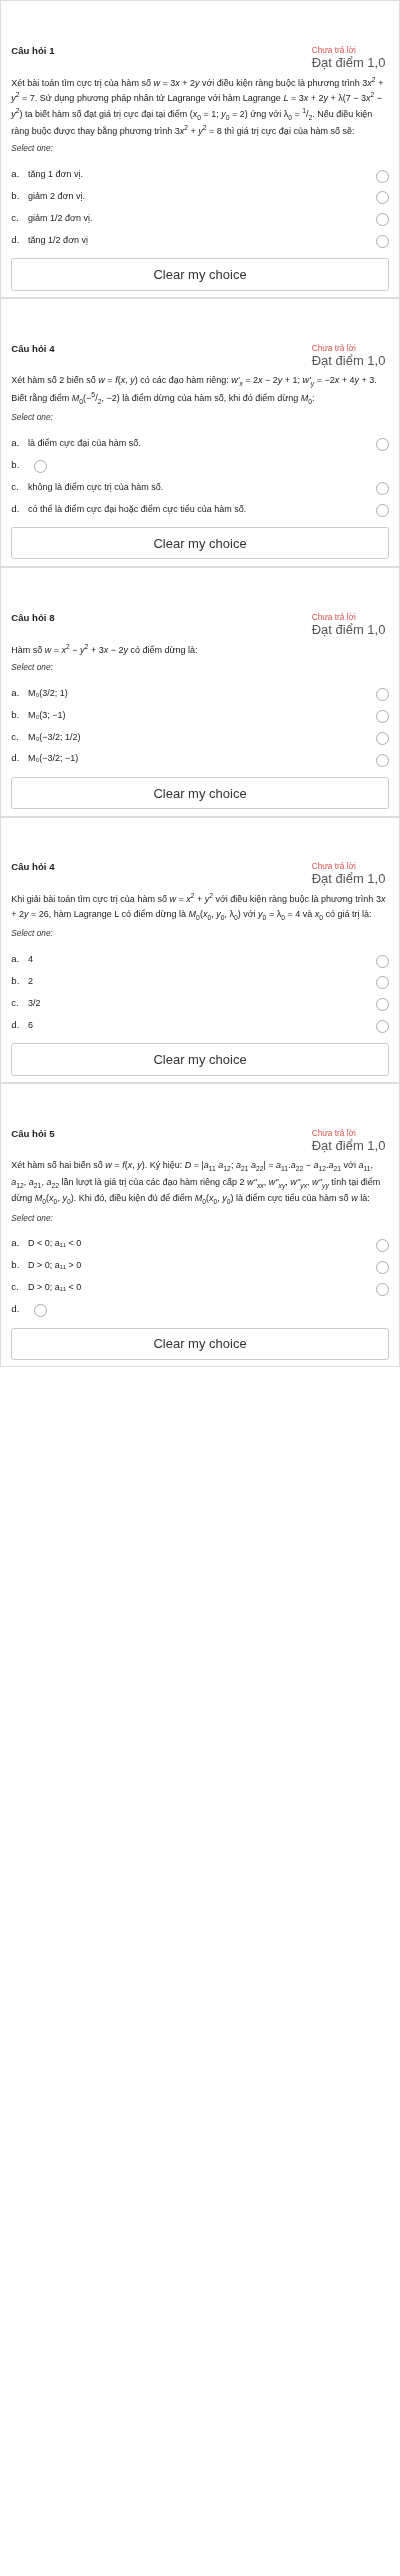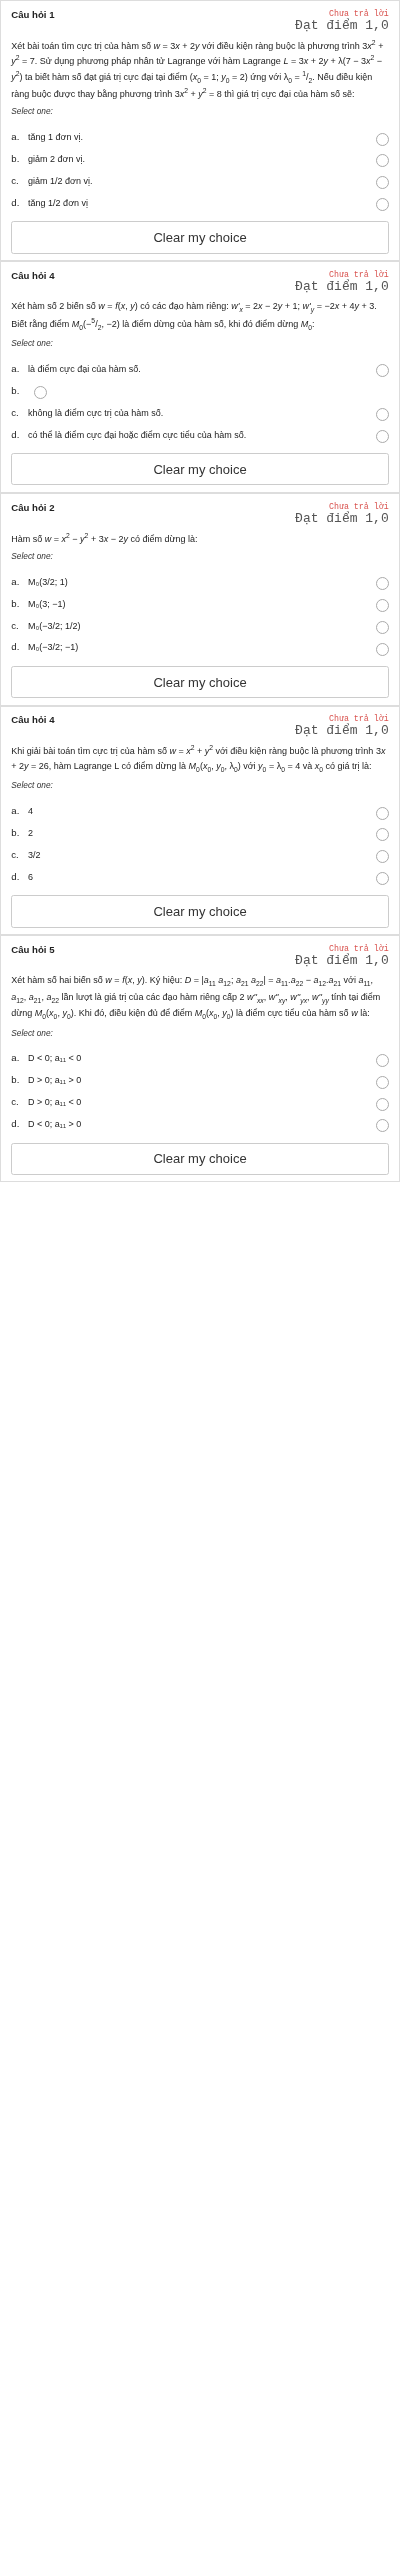--- a/index.html
+++ b/index.html
@@ -13,32 +13,32 @@
     .question-block {
       border: 0.6px solid #ddd;
       margin: 0;
       padding: 0;
     }
     .question-header {
       display: flex;
       justify-content: space-between;
       align-items: flex-start;
       padding: 7.7px 10.3px 5.1px 10.3px;
+      margin-top: 36px;
     }
     .question-title {
       font-weight: bold;
       font-size: 9.6px;
       color: #222;
     }
     .question-meta {
-      text-align: right;
+      text-align: left;
       font-size: 8.3px;
       color: #555;
       min-width: 77px;
-      font-family: Liberation Mono, monospace;
     }
     .question-meta .not-answered {
       color: #d9534f;
       font-size: 8.3px;
     }
     .question-meta .points {
       color: #555;
       font-size: 13px;
     }
     .question-body {
@@ -163,21 +163,21 @@
       </div>
       <div class="option-row">
         <span class="option-letter">d.</span>
         <span class="option-text">có thể là điểm cực đại hoặc điểm cực tiểu của hàm số.</span>
         <div class="option-radio"></div>
       </div>
       <button class="clear-choice-btn">Clear my choice</button>
     </div>
     <div class="question-block">
       <div class="question-header">
-        <div class="question-title">Câu hỏi 2</div>
+        <div class="question-title">Câu hỏi 8</div>
         <div class="question-meta">
           <div class="not-answered">Chưa trả lời</div>
           <div class="points">Đạt điểm 1,0</div>
         </div>
       </div>
       <div class="question-body">
         <p>Hàm số <i>w</i> = <i>x</i><sup>2</sup> − <i>y</i><sup>2</sup> + 3<i>x</i> − 2<i>y</i> có điểm dừng là:</p>
         <p class="select-one-label">Select one:</p>
       </div>
       <div class="option-row">
@@ -258,19 +258,18 @@
         <span class="option-text">D &gt; 0; a₁₁ &gt; 0</span>
         <div class="option-radio"></div>
       </div>
       <div class="option-row">
         <span class="option-letter">c.</span>
         <span class="option-text">D &gt; 0; a₁₁ &lt; 0</span>
         <div class="option-radio"></div>
       </div>
       <div class="option-row">
         <span class="option-letter">d.</span>
-        <span class="option-text">D &lt; 0; a₁₁ &gt; 0</span>
         <div class="option-radio"></div>
       </div>
       <button class="clear-choice-btn">Clear my choice</button>
     </div>
   </div>
 
 
 </body></html>

